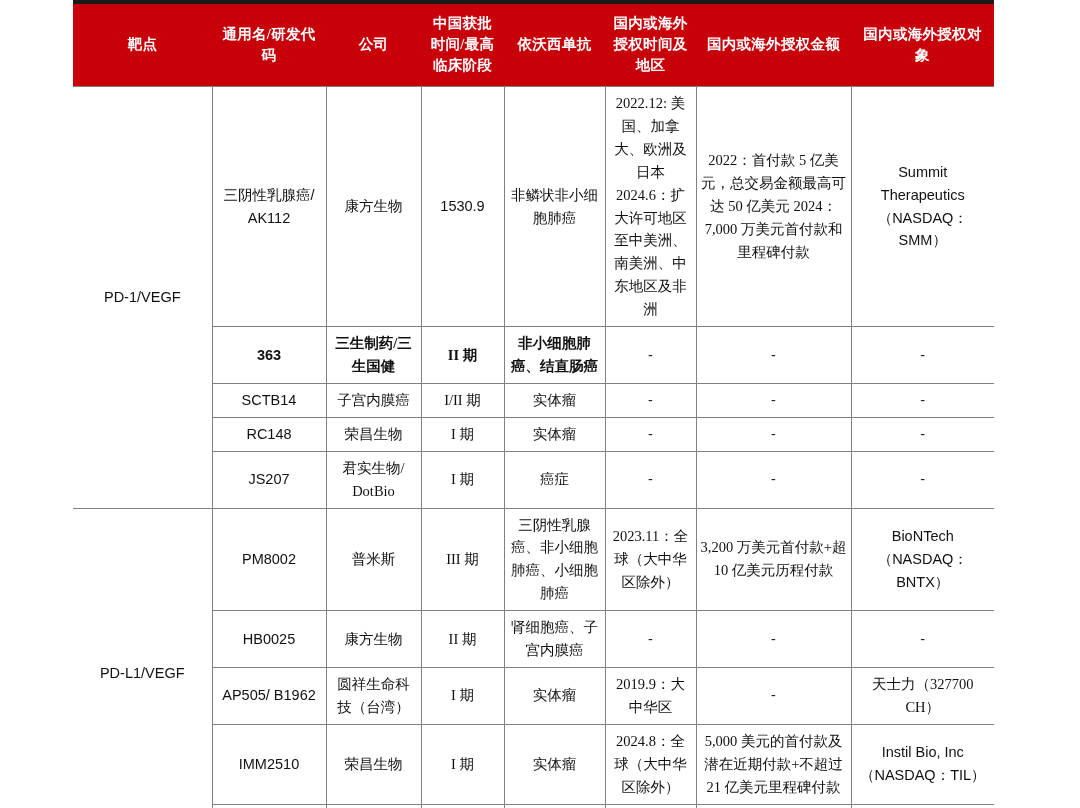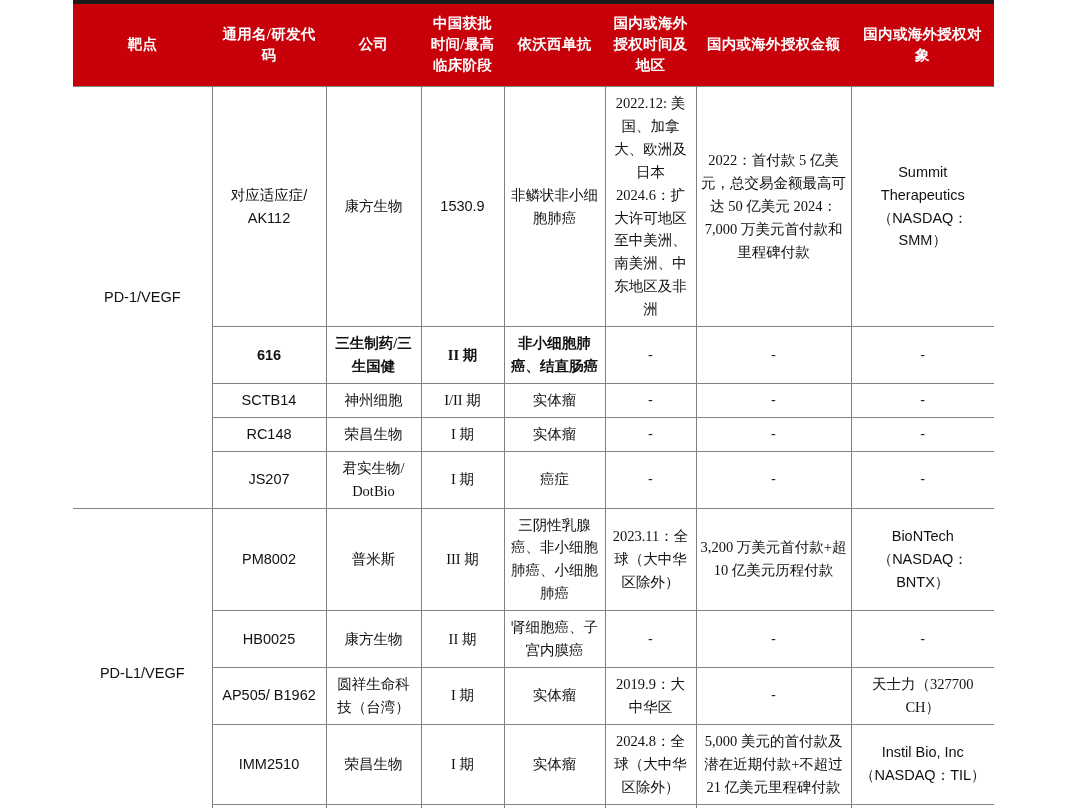--- a/index.html
+++ b/index.html
@@ -114,40 +114,40 @@
           <th>依沃西单抗</th>
           <th>国内或海外授权时间及地区</th>
           <th>国内或海外授权金额</th>
           <th>国内或海外授权对象</th>
         </tr>
       </thead>
       <tbody>
 
         <tr>
           <td class="target-cell" rowspan="5">PD-1/VEGF</td>
-          <td class="latin">对应适应症/ AK112</td>
+          <td class="latin">三阴性乳腺癌/ AK112</td>
           <td>康方生物</td>
           <td class="latin">1530.9</td>
           <td>非鳞状非小细胞肺癌</td>
           <td>2022.12: 美国、加拿大、欧洲及日本 2024.6：扩大许可地区至中美洲、南美洲、中东地区及非洲</td>
           <td>2022：首付款 5 亿美元，总交易金额最高可达 50 亿美元 2024：7,000 万美元首付款和里程碑付款</td>
           <td class="latin">Summit Therapeutics（NASDAQ：SMM）</td>
         </tr>
         <tr>
-          <td class="latin bold">616</td>
+          <td class="latin bold">363</td>
           <td class="bold">三生制药/三生国健</td>
           <td class="bold">II 期</td>
           <td class="bold">非小细胞肺癌、结直肠癌</td>
           <td class="dash">-</td>
           <td class="dash">-</td>
           <td class="dash">-</td>
         </tr>
         <tr>
           <td class="latin">SCTB14</td>
-          <td>神州细胞</td>
+          <td>子宫内膜癌</td>
           <td>I/II 期</td>
           <td>实体瘤</td>
           <td class="dash">-</td>
           <td class="dash">-</td>
           <td class="dash">-</td>
         </tr>
         <tr>
           <td class="latin">RC148</td>
           <td>荣昌生物</td>
           <td>I 期</td>

